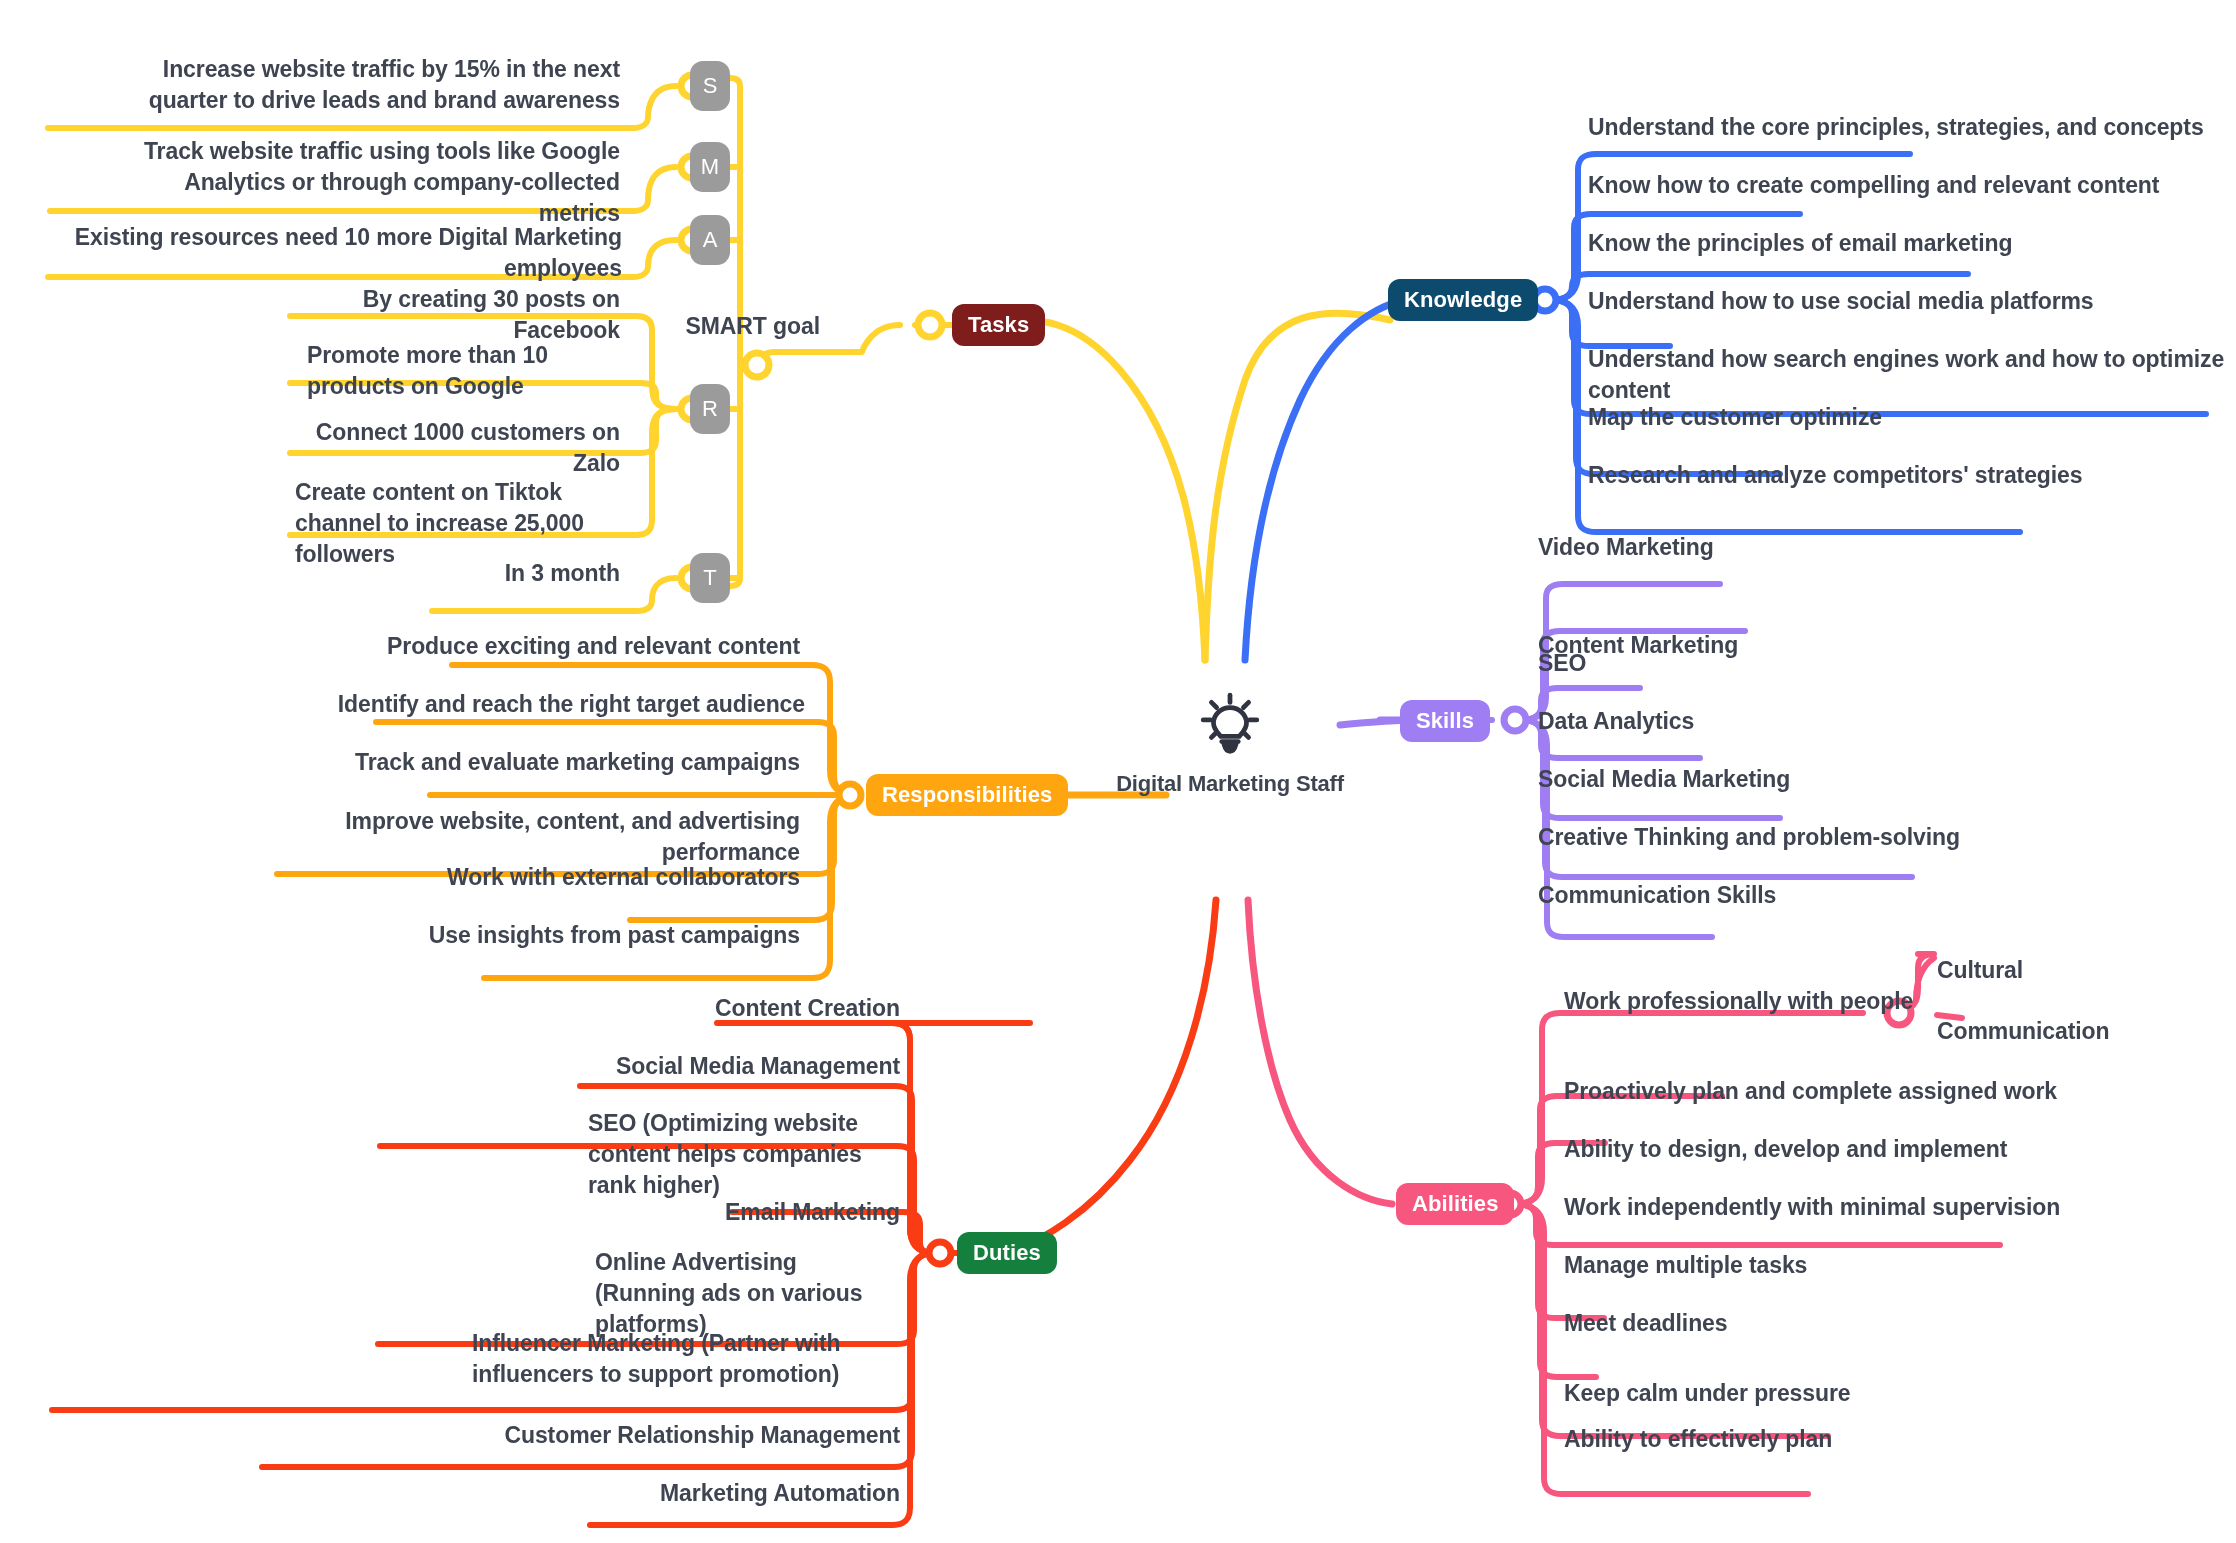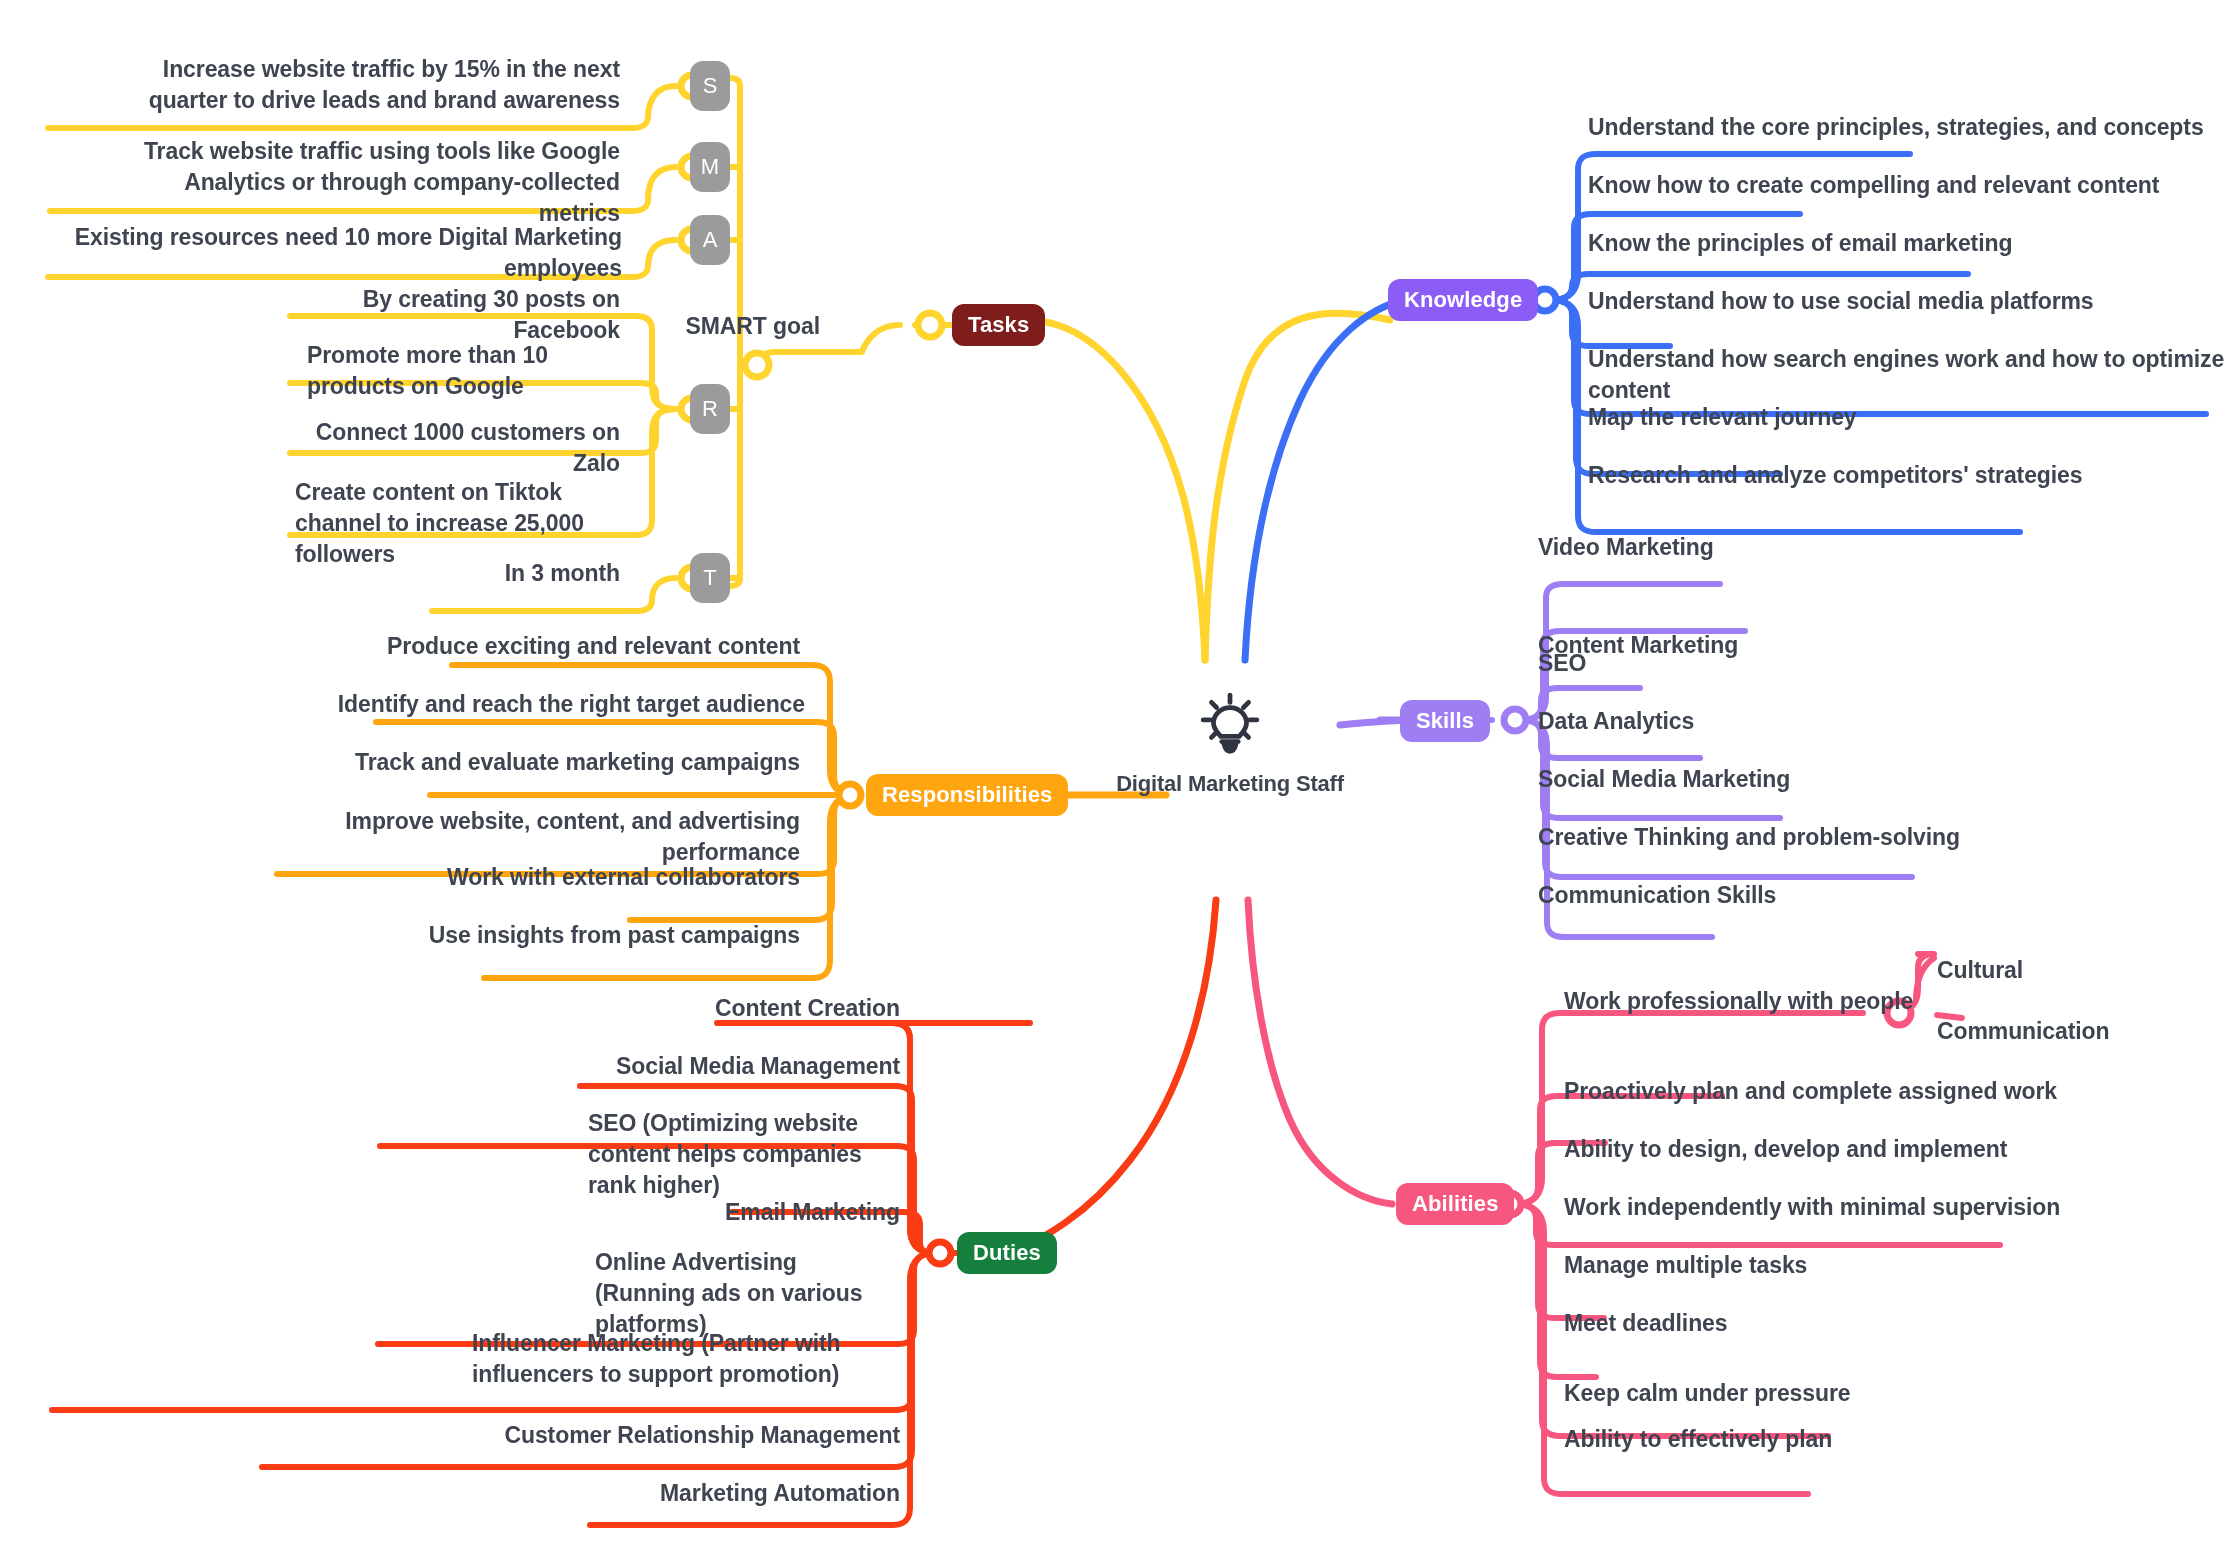--- a/index.html
+++ b/index.html
@@ -227,28 +227,28 @@
 
   <div class="lbl r" style="left:500px;top:993px;width:400px;">Content Creation</div>
   <div class="lbl r" style="left:450px;top:1051px;width:450px;">Social Media Management</div>
   <div class="lbl l" style="left:588px;top:1108px;width:312px;">SEO (Optimizing website content helps companies rank higher)</div>
   <div class="lbl r" style="left:500px;top:1197px;width:400px;">Email Marketing</div>
   <div class="lbl l" style="left:595px;top:1247px;width:300px;">Online Advertising (Running ads on various platforms)</div>
   <div class="lbl l" style="left:472px;top:1328px;width:428px;">Influencer Marketing (Partner with influencers to support promotion)</div>
   <div class="lbl r" style="left:440px;top:1420px;width:460px;">Customer Relationship Management</div>
   <div class="lbl r" style="left:500px;top:1478px;width:400px;">Marketing Automation</div>
 
-  <div class="pill" style="left:1388px;top:279px;background:#8b5cf6;">Knowledge</div>
+  <div class="pill" style="left:1388px;top:279px;background:#0c4a6e;">Knowledge</div>
 
   <div class="lbl l" style="left:1588px;top:112px;width:620px;">Understand the core principles, strategies, and concepts</div>
   <div class="lbl l" style="left:1588px;top:170px;width:620px;">Know how to create compelling and relevant content</div>
   <div class="lbl l" style="left:1588px;top:228px;width:620px;">Know the principles of email marketing</div>
   <div class="lbl l" style="left:1588px;top:286px;width:620px;">Understand how to use social media platforms</div>
   <div class="lbl l" style="left:1588px;top:344px;width:640px;">Understand how search engines work and how to optimize content</div>
-  <div class="lbl l" style="left:1588px;top:402px;width:620px;">Map the relevant journey</div>
+  <div class="lbl l" style="left:1588px;top:402px;width:620px;">Map the customer optimize</div>
   <div class="lbl l" style="left:1588px;top:460px;width:620px;">Research and analyze competitors' strategies</div>
 
   <div class="pill" style="left:1400px;top:700px;background:#9F7DF2;">Skills</div>
 
   <div class="lbl l" style="left:1538px;top:532px;width:500px;">Video Marketing</div>
   <div class="lbl l" style="left:1538px;top:590px;width:500px;margin-top:40px;">Content Marketing</div>
   <div class="lbl l" style="left:1538px;top:648px;width:500px;">SEO</div>
   <div class="lbl l" style="left:1538px;top:706px;width:500px;">Data Analytics</div>
   <div class="lbl l" style="left:1538px;top:764px;width:500px;">Social Media Marketing</div>
   <div class="lbl l" style="left:1538px;top:822px;width:520px;">Creative Thinking and problem-solving</div>

